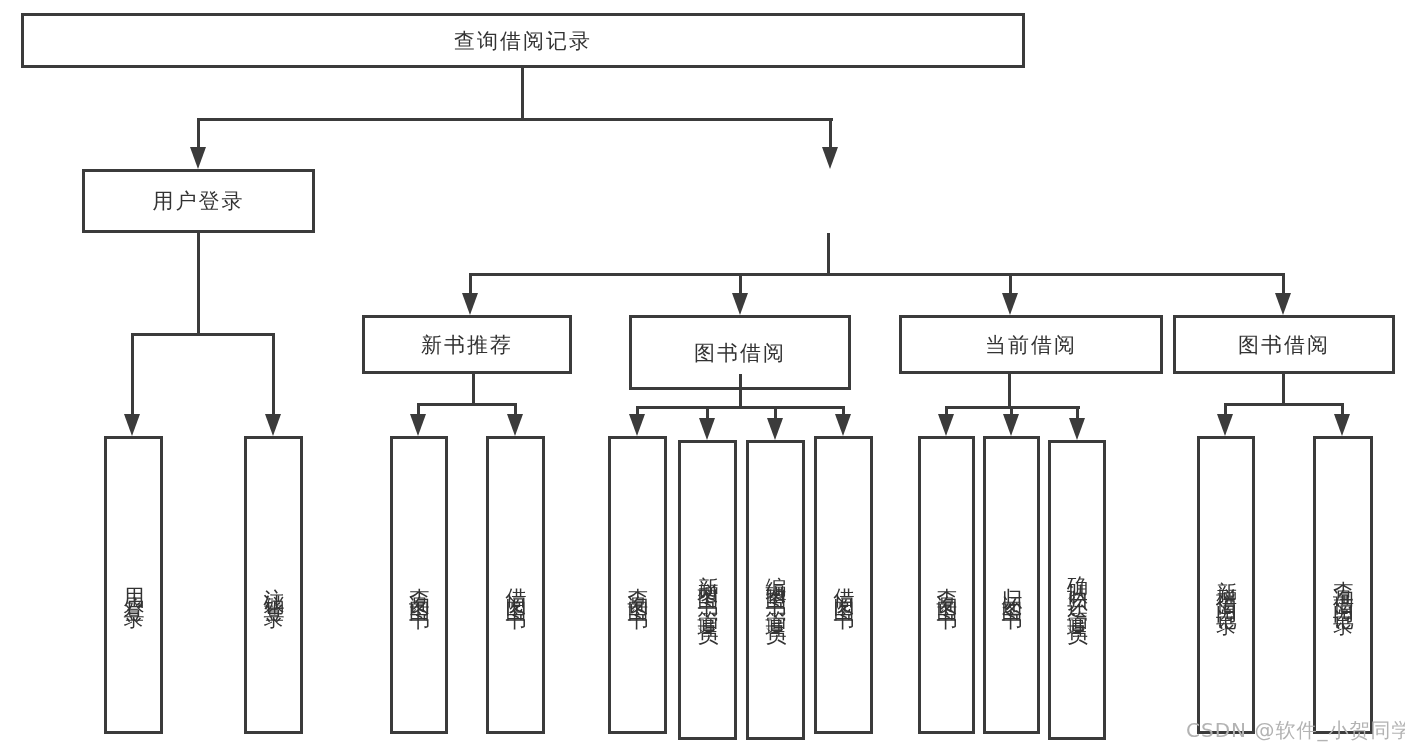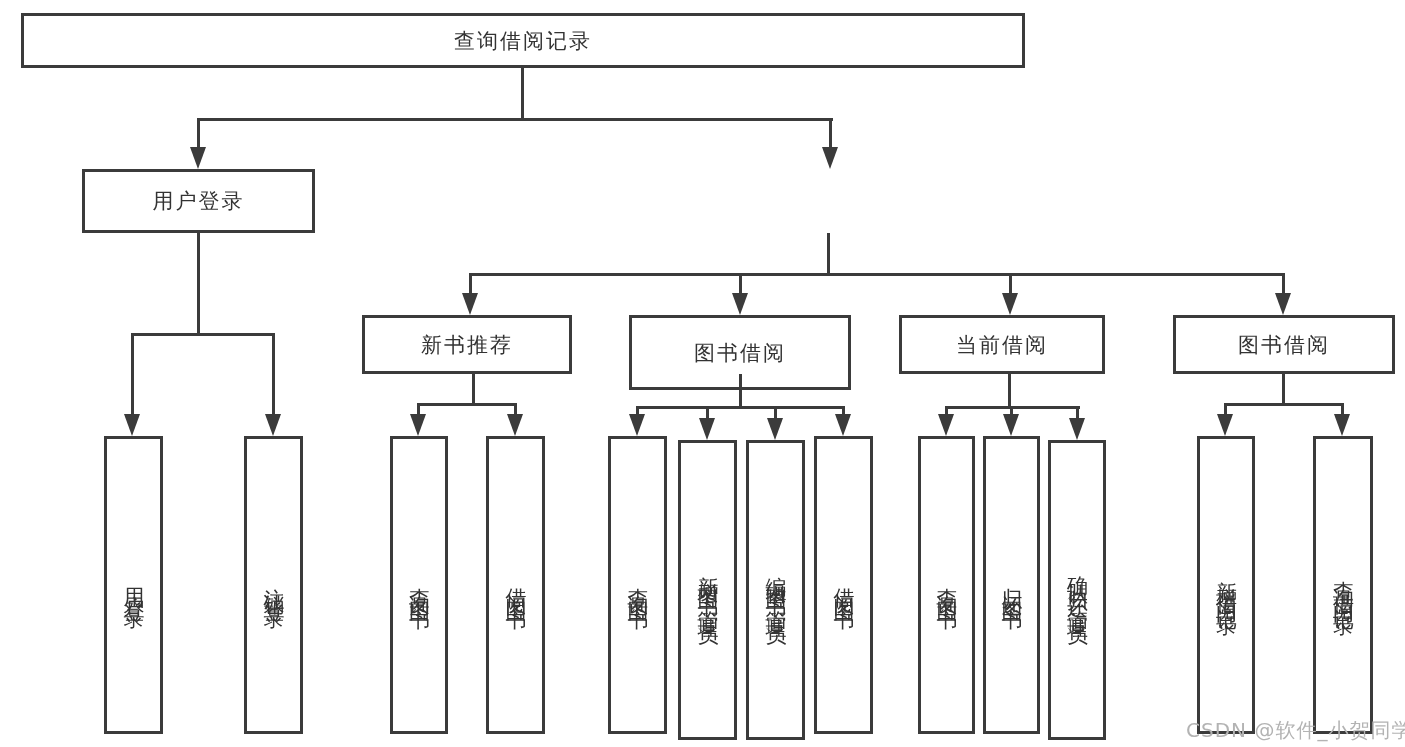--- a/index.html
+++ b/index.html
@@ -49,21 +49,21 @@
 
 
   <div class="node h" style="left:362px;top:315px;width:210px;height:59px;">
     <span>新书推荐</span>
   </div>
 
   <div class="node h" style="left:629px;top:315px;width:222px;height:75px;">
     <span>图书借阅</span>
   </div>
 
-  <div class="node h" style="left:899px;top:315px;width:206px;height:59px;">
+  <div class="node h" style="left:899px;top:315px;width:264px;height:59px;">
     <span>当前借阅</span>
   </div>
 
   <div class="node h" style="left:1173px;top:315px;width:222px;height:59px;">
     <span>图书借阅</span>
   </div>
 
   <div class="node v" style="left:104px;top:436px;width:59px;height:298px;">
     <span>用户登录</span>
   </div>

